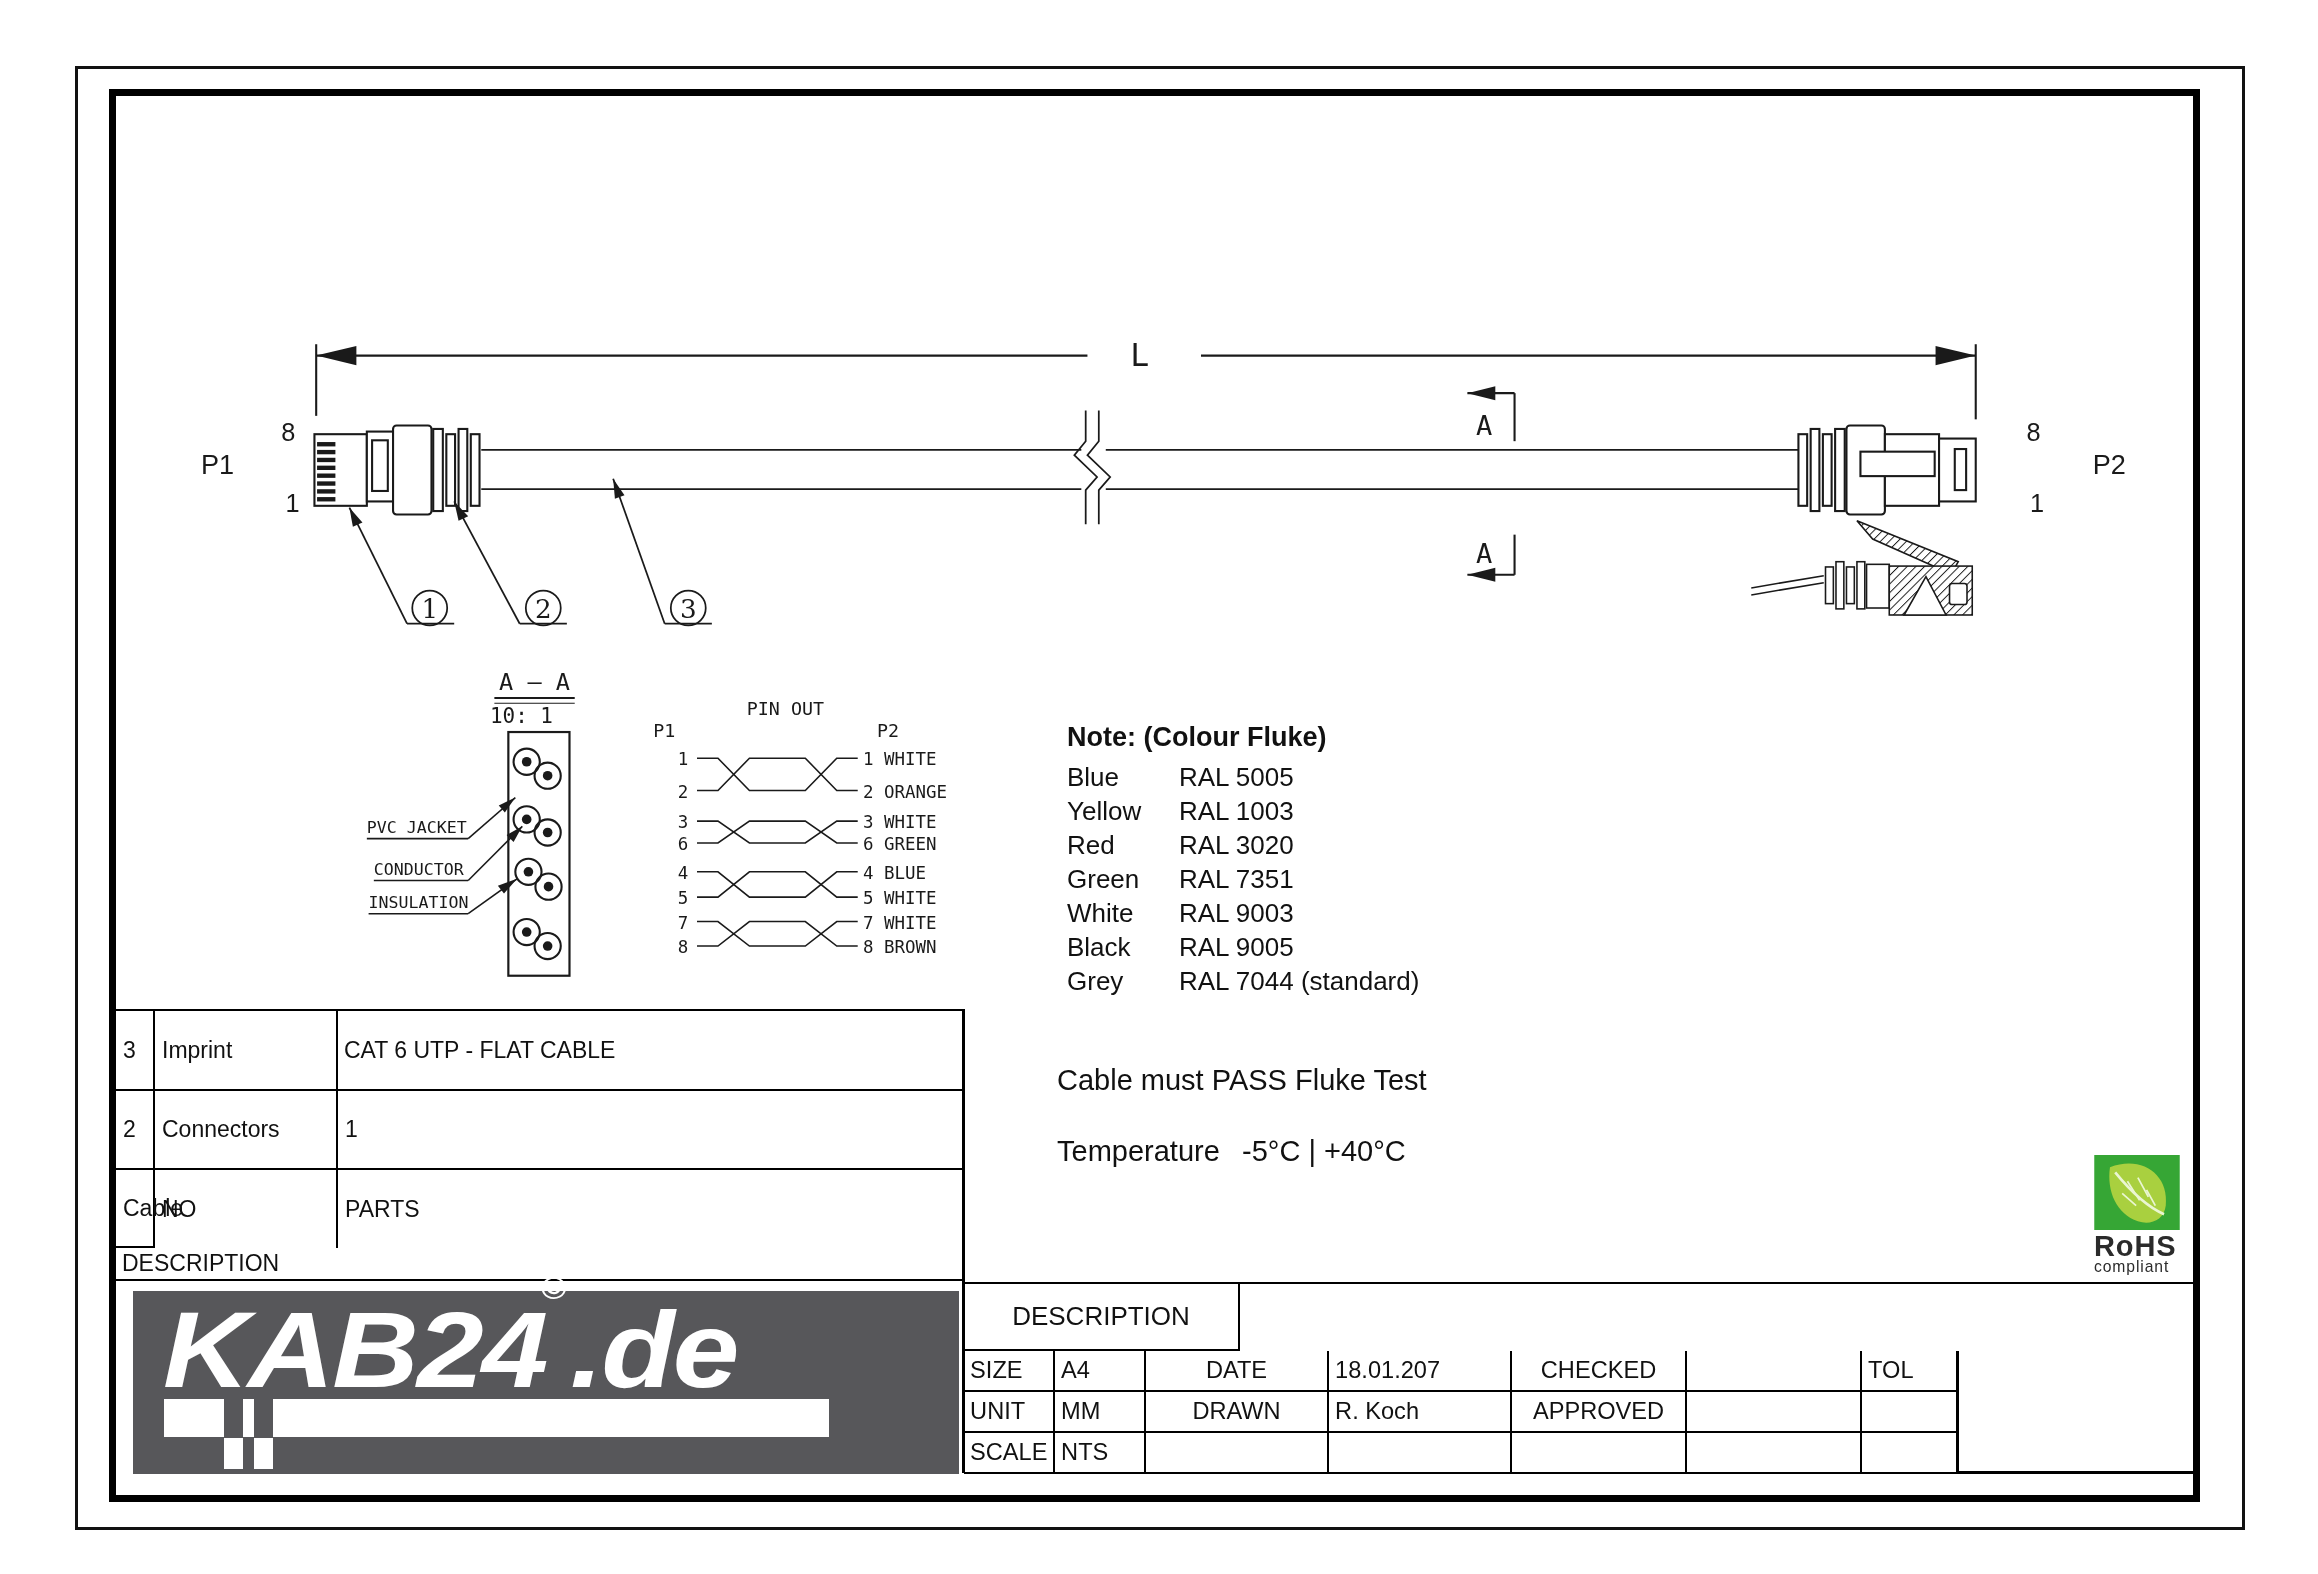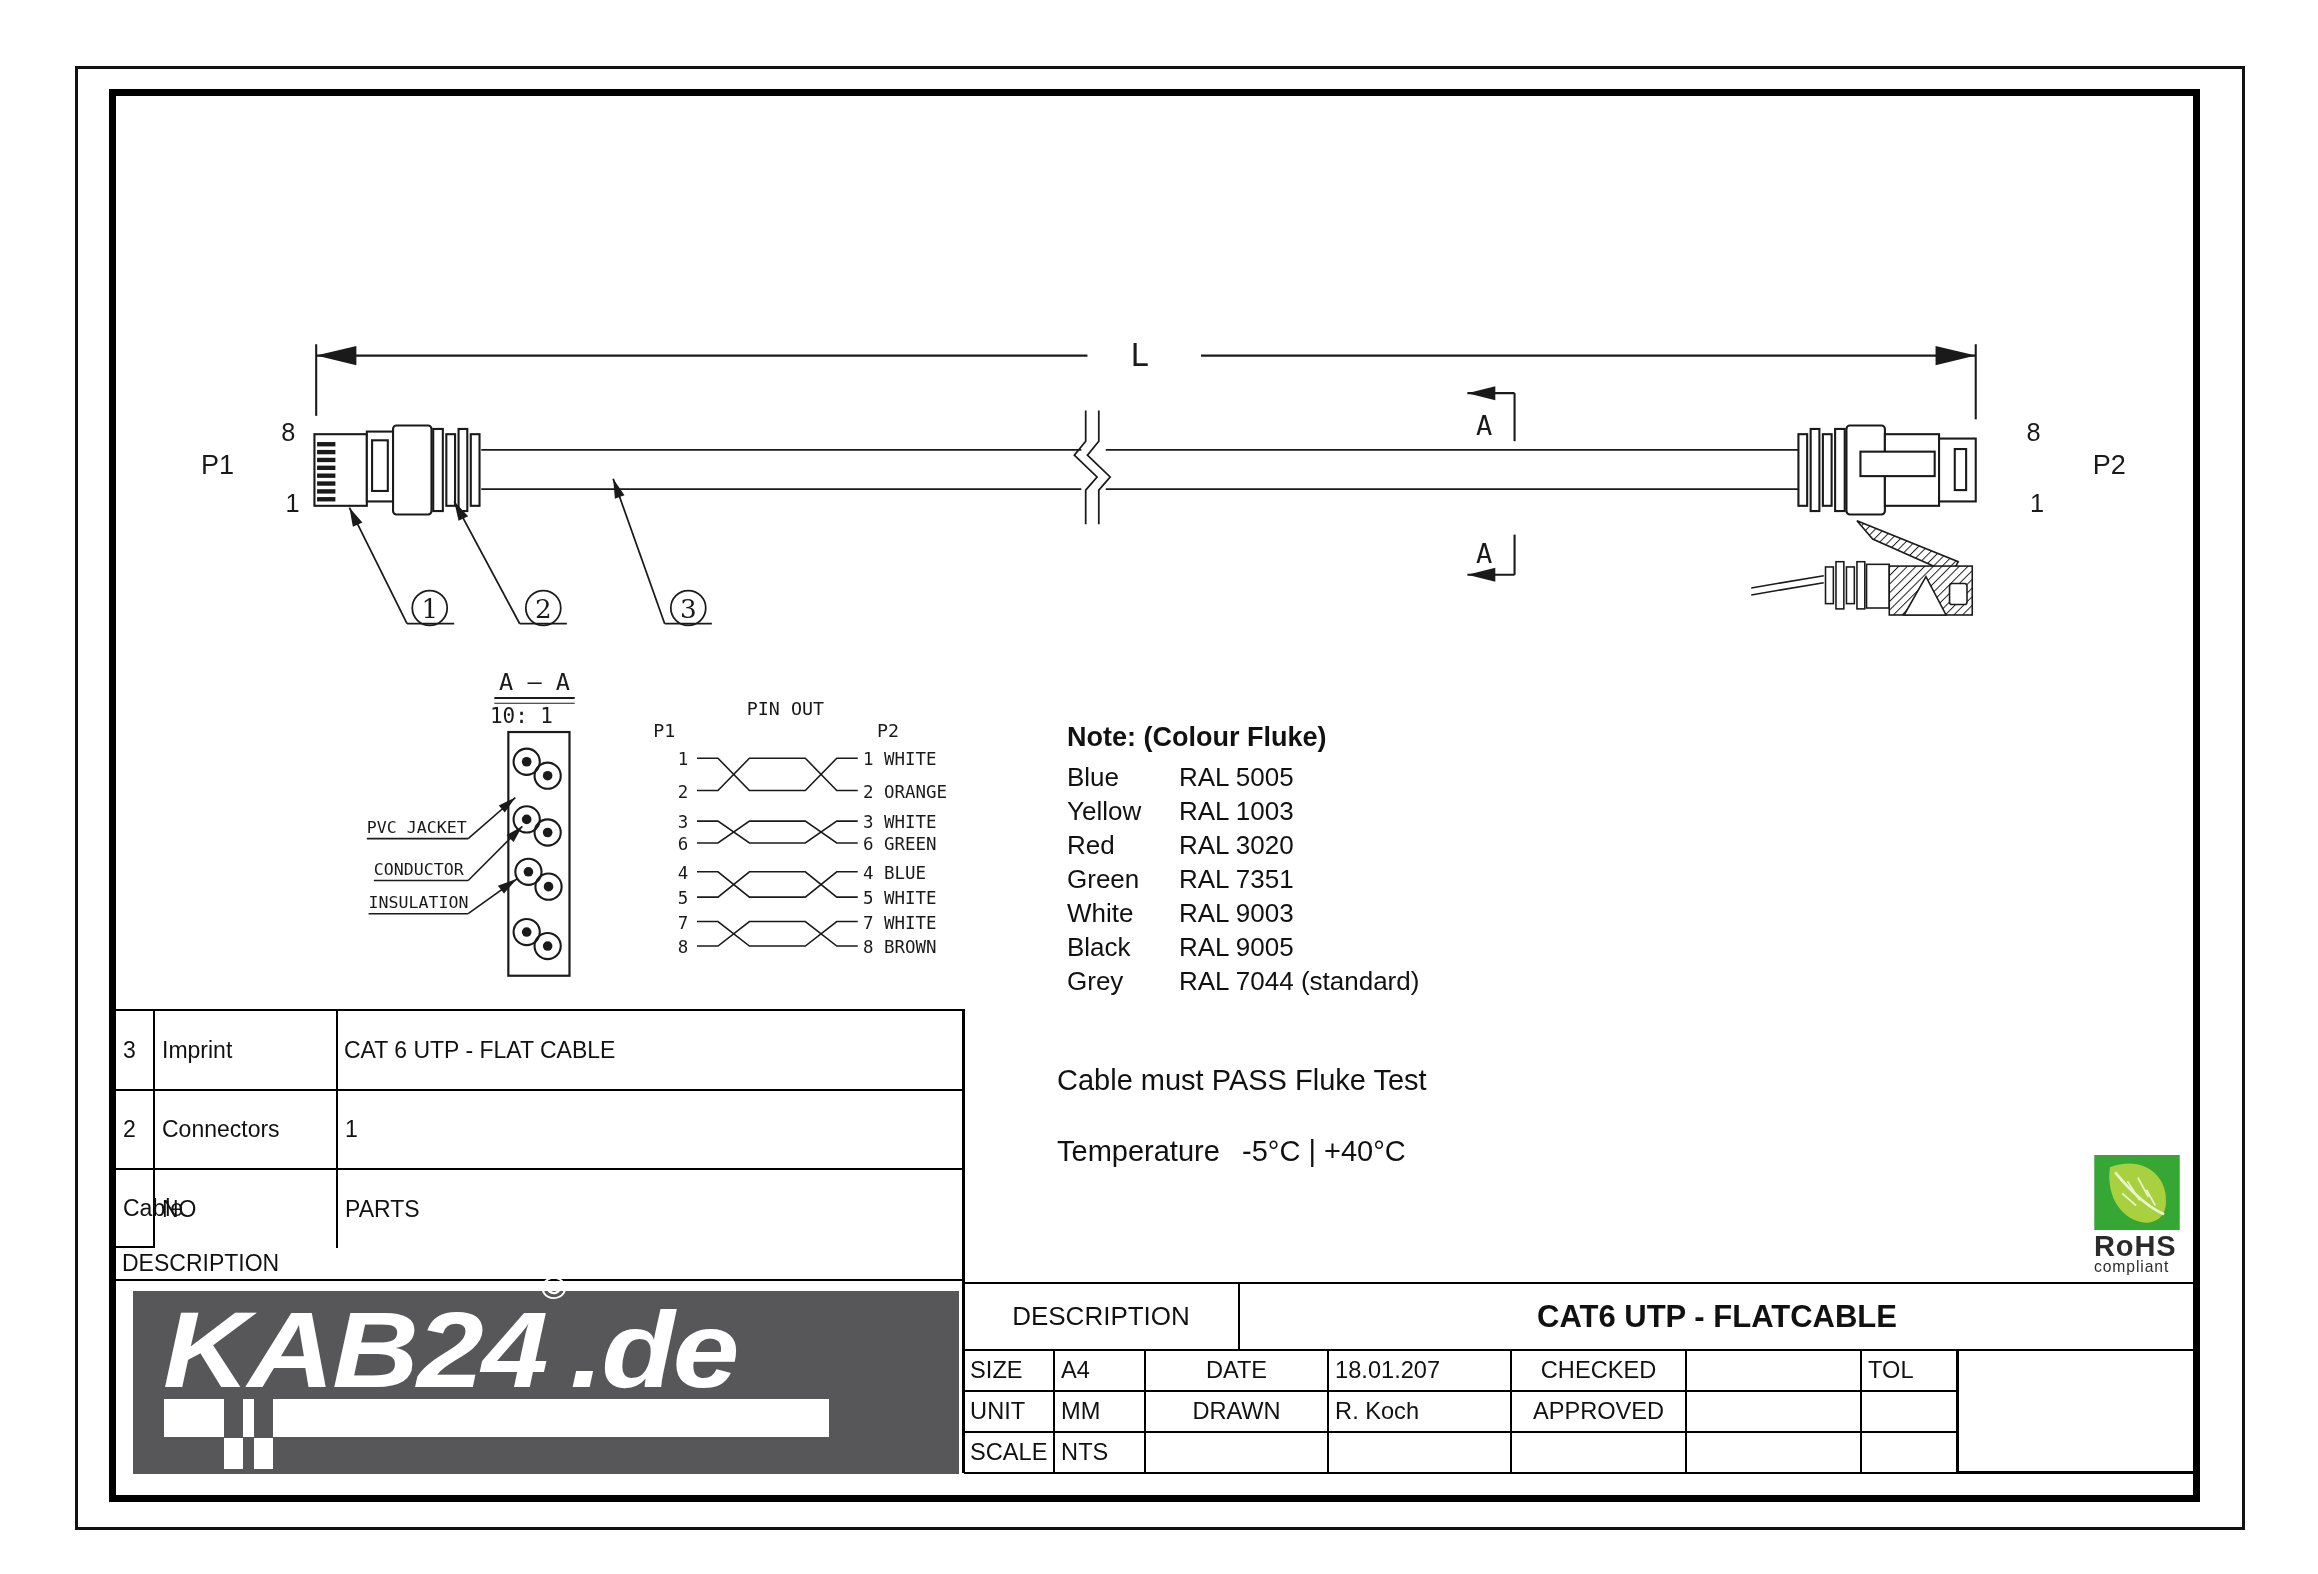--- a/index.html
+++ b/index.html
@@ -290,21 +290,20 @@
     <div class="cell lastrow">NO</div>
     <div class="cell lastrow">PARTS</div>
     <div class="cell lastcol lastrow">DESCRIPTION</div>
   </div>
 
   <div class="vline" style="left:962px;top:1009px;height:464px;"></div>
 
   <div class="abs tblock">
     <div class="tb-r1">
       <div class="cell">DESCRIPTION</div>
-      <div class="cell val" style="border-bottom:2.6px solid #000;">CAT6 UTP - FLATCABLE</div>
     </div>
     <div class="tb-grid">
       <div class="cell" style="grid-row:1;">SIZE</div>
       <div class="cell" style="grid-row:1;">A4</div>
       <div class="cell ctr" style="grid-row:1;">DATE</div>
       <div class="cell" style="grid-row:1;">18.01.207</div>
       <div class="cell ctr" style="grid-row:1;">CHECKED</div>
       <div class="cell" style="grid-row:1;"></div>
       <div class="cell" style="grid-row:1;">TOL</div>
       <div class="cell merged"></div>

